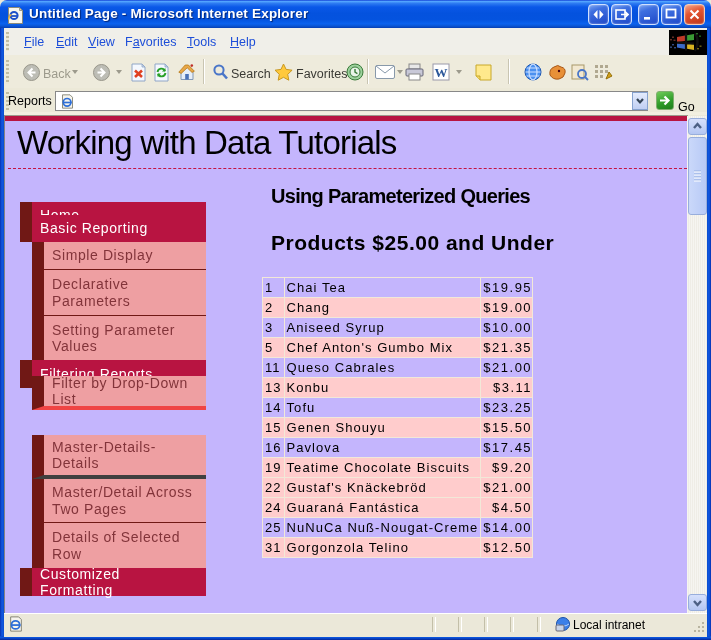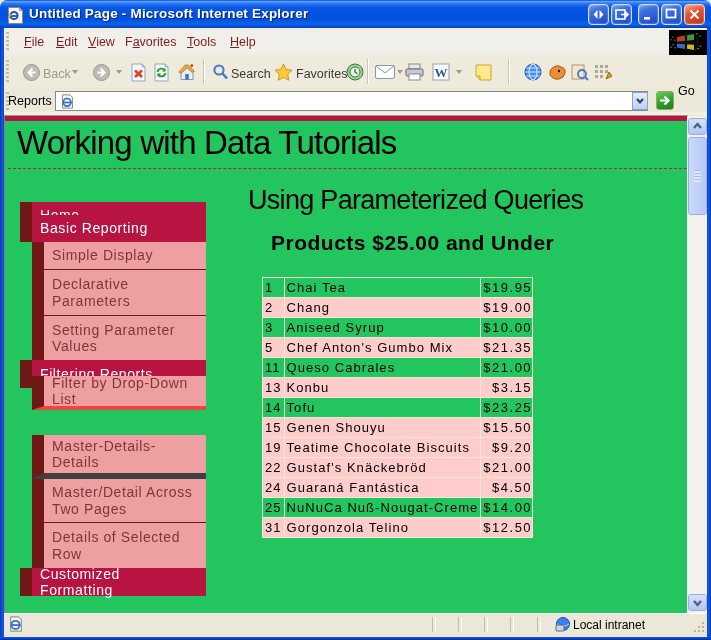--- a/index.html
+++ b/index.html
@@ -17,56 +17,56 @@
  box-shadow:inset 0 0 2px rgba(255,255,255,.6);}
 .tbtn.close{background:linear-gradient(160deg,#F4A589 0%,#E35430 40%,#BE3518 100%);border-color:#f6cdb5;}
 .tbtn svg{position:absolute;left:2px;top:2px;}
 #borderL{left:0;top:28px;width:4px;height:608px;background:linear-gradient(90deg,#0831B0,#1159E2 50%,#0A4CCE);}
 #borderR{left:707px;top:28px;width:4px;height:608px;background:linear-gradient(90deg,#0A4CCE,#1159E2 50%,#0831B0);}
 #borderB{left:0;top:636px;width:711px;height:4px;background:linear-gradient(180deg,#0A4CCE,#0C55DC 40%,#05279A);}
 
 
 #menubar{left:4px;top:28px;width:703px;height:27px;background:#F0EFE9;border-bottom:1px solid #DCD8C8;}
 .grip{width:3px;background-image:repeating-linear-gradient(180deg,#C1BDA3 0px,#C1BDA3 2px,#ECE9D8 2px,#ECE9D8 4px);}
-.mitem{top:7px;font-size:12.5px;color:#7f1d1d;}
+.mitem{top:7px;font-size:12.5px;color:#1d4ed8;}
 .mitem u{text-decoration:underline;}
 #winlogo{left:669px;top:30px;width:38px;height:25px;background:#000;}
 
 
 #toolbar{left:4px;top:55px;width:703px;height:33px;background:#EEEBDC;border-bottom:1px solid #C2BEAC;}
 .tsep{width:1px;background:#C9C5B2;border-right:1px solid #fff;}
 .ttext{font-size:12.5px;color:#3a3a35;}
 .tgrey{color:#9C9A8C;}
 .darr{width:0;height:0;border-left:3.5px solid transparent;border-right:3.5px solid transparent;border-top:4px solid #9C9A8C;}
 
 
 #addrbar{left:4px;top:88px;width:703px;height:28px;background:#ECE9D8;}
 #addrstrip{left:4px;top:112px;width:703px;height:3px;background:#F2EFE0;}
 
 #addr-label{left:8px;top:94px;font-size:12.5px;color:#000;}
 #addr-input{left:55px;top:91px;width:593px;height:20px;background:#fff;border:1px solid #888;box-sizing:border-box;}
 #addr-url{left:78px;top:96px;font-size:11px;letter-spacing:-0.1px;color:#000;}
 #addr-drop{left:632px;top:92px;width:16px;height:18px;background:linear-gradient(180deg,#E3EBFD,#C0CFF2);border:1px solid #86A2CE;box-sizing:border-box;}
 #go-btn{left:656px;top:91px;width:18px;height:19px;border-radius:3px;background:linear-gradient(160deg,#6FCB58,#2D9A28 60%,#1F7E1C);border:1px solid #7fae6f;box-sizing:border-box;}
-#go-text{left:678px;top:84px;font-size:12.5px;color:#000;}
-
-
-#content{left:4px;top:115px;width:683px;height:498px;background:#22c55e;border-left:1px solid #848284;border-top:1px solid #9C9A8C;overflow:hidden;}
+#go-text{left:678px;top:100px;font-size:12.5px;color:#000;}
+
+
+#content{left:4px;top:115px;width:683px;height:498px;background:#c4b5fd;border-left:1px solid #848284;border-top:1px solid #9C9A8C;overflow:hidden;}
 #redbar{left:0;top:0;width:683px;height:5px;background:#B81441;}
 #h1{left:12px;top:8px;font-size:33px;letter-spacing:-0.8px;color:#000;}
 #dash{left:3px;top:52px;width:679px;height:0;border-top:1px dashed #C41441;}
 
 
 #nav{left:15px;top:72px;width:186px;font-size:14px;letter-spacing:.6px;}
 .nv{position:absolute;box-sizing:border-box;display:flex;align-items:center;line-height:16.5px;}
 .nv1{left:0;width:186px;border-left:12px solid #701815;background:#B81441;color:#fff;padding-left:8px;}
 .nv2{left:12px;width:174px;border-left:12px solid #701815;background:#EE9FA2;color:#82343A;padding-left:8px;}
 
 
-#h2{left:243px;top:69px;font-size:27px;font-weight:normal;color:#000;letter-spacing:-0.7px;}
+#h2{left:266px;top:69px;font-size:20px;font-weight:bold;color:#000;letter-spacing:-0.7px;}
 #h3{left:253px;top:115px;font-size:21px;font-weight:bold;color:#000;letter-spacing:0.5px;margin-left:13px;}
 #grid{left:257px;top:161px;border-collapse:collapse;font-size:13px;letter-spacing:1.05px;color:#000;}
 #grid th{background:#990000;color:#fff;font-size:14px;font-weight:bold;letter-spacing:1.5px;text-align:center;
  border:1px solid #E8DCC8;height:19px;padding:0;}
 #grid td{border:1px solid #F2E8D8;height:19px;padding:0 2px;white-space:nowrap;}
 #grid tr.alt{background:#FFCCCC;}
 #grid td.r{text-align:right;padding-right:0;letter-spacing:1.5px;}
 
 
 #scroll{left:687px;top:116px;width:20px;height:497px;background:#F3F1EC;
@@ -282,21 +282,21 @@
     <div class="abs" id="h1">Working with Data Tutorials</div>
     <div class="abs" id="dash"></div>
     <div class="abs" id="nav">
       <div class="nv nv1" style="top:14px;height:27px;border-bottom:1px solid #EFA0A0">Home</div>
       <div class="nv nv1" style="top:27px;height:27px">Basic Reporting</div>
       <div class="nv nv2" style="top:54px;height:28px;border-bottom:1px solid #701815">Simple Display</div>
       <div class="nv nv2" style="top:82px;height:46px;border-bottom:1px solid #701815">Declarative<br>Parameters</div>
       <div class="nv nv2" style="top:128px;height:44px">Setting Parameter<br>Values</div>
       <div class="nv nv1" style="top:172px;height:28px">Filtering Reports</div>
       <div class="nv nv2" style="top:188px;height:34px;border-bottom:4px solid #ef4444">Filter by Drop-Down<br>List</div>
-      <div class="nv nv2" style="top:247px;height:44px;border-bottom:6px solid #404040">Master-Details-<br>Details</div>
+      <div class="nv nv2" style="top:247px;height:44px;border-bottom:4px solid #404040">Master-Details-<br>Details</div>
       <div class="nv nv2" style="top:291px;height:44px;border-bottom:1px solid #701815">Master/Detail Across<br>Two Pages</div>
       <div class="nv nv2" style="top:335px;height:45px">Details of Selected<br>Row</div>
       <div class="nv nv1" style="top:380px;height:28px">Customized<br>Formatting</div>
     </div>
     <div class="abs" id="h2">Using Parameterized Queries</div>
     <div class="abs" id="h3">Products $25.00 and Under</div>
     <table class="abs" id="grid">
       <tbody>
       <tr>
             <td>1</td>
@@ -319,31 +319,36 @@
             <td class="r">$21.35</td>
           </tr>
       <tr>
             <td>11</td>
             <td>Queso Cabrales</td>
             <td class="r">$21.00</td>
           </tr>
       <tr class="alt">
             <td>13</td>
             <td>Konbu</td>
-            <td class="r">$3.15</td>
+            <td class="r">$3.11</td>
           </tr>
       <tr>
             <td>14</td>
             <td>Tofu</td>
             <td class="r">$23.25</td>
           </tr>
       <tr class="alt">
             <td>15</td>
             <td>Genen Shouyu</td>
             <td class="r">$15.50</td>
+          </tr>
+      <tr>
+            <td>16</td>
+            <td>Pavlova</td>
+            <td class="r">$17.45</td>
           </tr>
       <tr class="alt">
             <td>19</td>
             <td>Teatime Chocolate Biscuits</td>
             <td class="r">$9.20</td>
           </tr>
       <tr class="alt">
             <td>22</td>
             <td>Gustaf's Knäckebröd</td>
             <td class="r">$21.00</td>

